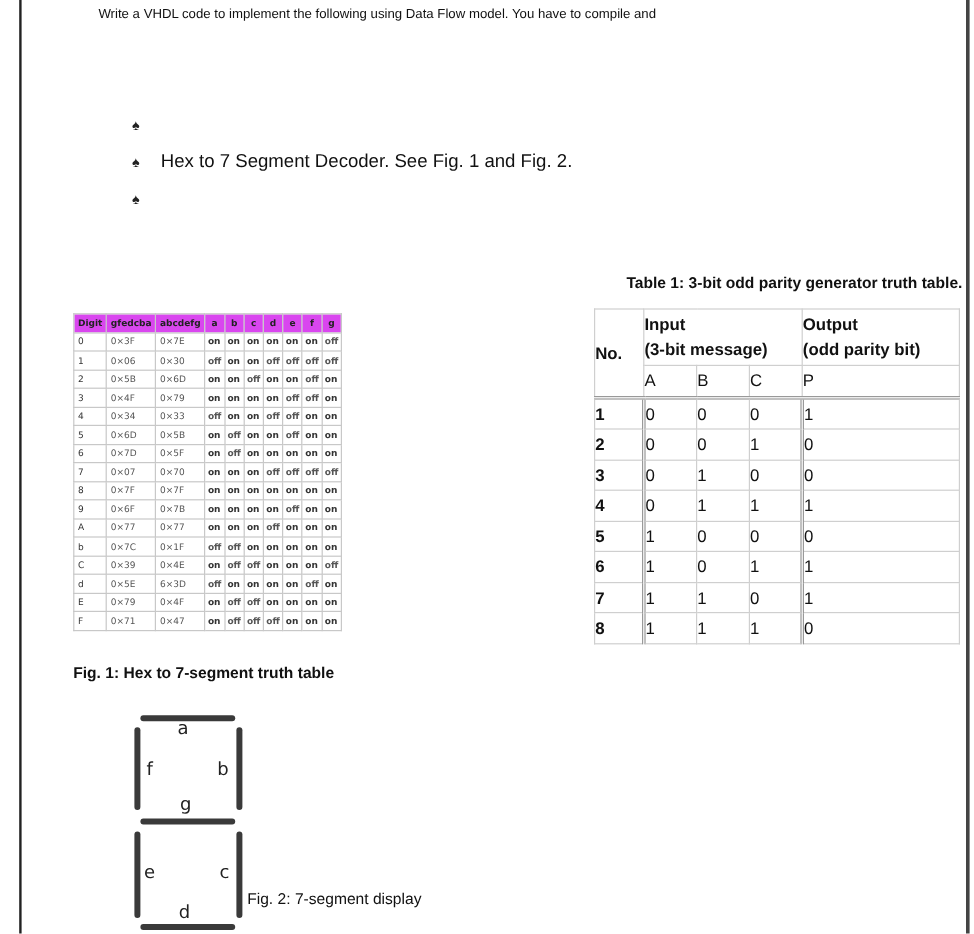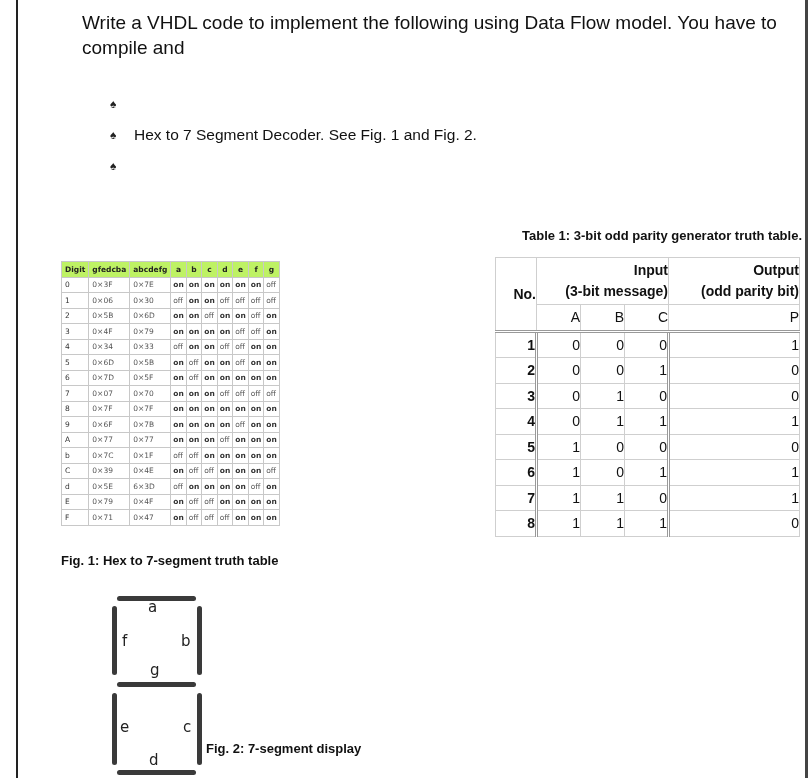--- a/index.html
+++ b/index.html
@@ -1,54 +1,54 @@
 <!DOCTYPE html>
 <html><head>
   <meta charset="utf-8">
   <style>
     html, body { margin: 0; padding: 0; background: #ffffff; }
     body { width: 812px; height: 778px; position: relative; overflow: hidden;
            font-family: "Liberation Sans", sans-serif; color: #111; }
     .frame { position: absolute; left: 16px; top: -2px; width: 792px; height: 790px;
              border-left: 2px solid #222; border-right: 3px solid #444; box-sizing: border-box; }
-    .intro { position: absolute; left: 32px; top: 10px; width: 760px; font-size: 19px; line-height: 25px; }
+    .intro { position: absolute; left: 32px; top: 0; width: 760px; font-size: 11px; line-height: 25px; }
     .intro .indent { padding-left: 50px; }
     .bullets { position: absolute; left: 110px; top: 88px; margin: 0; padding: 0; list-style: none; font-size: 15.5px; }
     .bullets li { height: 31px; display: flex; align-items: center; }
     .bullets .b-icon { width: 24px; font-size: 12px; color: #222; }
 
     
     .hex { position: absolute; left: 61px; top: 261px; border-collapse: collapse;
            font-family: "DejaVu Sans", sans-serif; font-size: 7.5px; color: #333; }
     .hex th, .hex td { border: 1px solid #c8c8c8; height: 14.5px; padding: 0 3px; text-align: left; white-space: nowrap; }
-    .hex th { font-weight: bold; background: #bef264; color: #222; }
+    .hex th { font-weight: bold; background: #d946ef; color: #222; }
     .hex td.seg { font-weight: bold; padding: 0 2px; }
-    .hex td.seg.off { font-weight: normal; color: #555; }
+    .hex td.seg.off { font-weight: bold; color: #555; }
     .hex td.hexv { color: #555; }
     .fig1 { position: absolute; left: 61px; top: 553px; font-weight: bold; font-size: 13px; }
 
     
     .cap { position: absolute; left: 522px; top: 228px; font-weight: bold; font-size: 13px; }
     .par { position: absolute; left: 495px; top: 257px; border-collapse: collapse; font-size: 14px; }
-    .par th, .par td { border: 1px solid #cfcfcf; text-align: right; padding: 0; }
+    .par th, .par td { border: 1px solid #cfcfcf; text-align: left; padding: 0; }
     .par th { font-weight: bold; }
     .par .no { width: 40px; }
     .par .bit { width: 43px; height: 24px; }
     .par .outc { width: 130px; }
     .par .thick-l { border-left: 3px double #999; }
     .par .thick-t td { border-top: 3px double #999; }
     .par td.rn { font-weight: bold; }
     .par td { height: 24.5px; }
 
     
     .seg7 { position: absolute; left: 100px; top: 585px; width: 120px; height: 193px; }
     .seg7 .h { position: absolute; height: 5px; background: #3a3a3a; border-radius: 3px; }
     .seg7 .v { position: absolute; width: 5px; background: #3a3a3a; border-radius: 3px; }
     .seg7 .lbl { position: absolute; font-size: 15px; font-family: "DejaVu Sans", sans-serif; color: #222; }
-    .fig2 { position: absolute; left: 206px; top: 741px; font-weight: bold; font-size: 13px; }
+    .fig2 { position: absolute; left: 206px; top: 741px; font-weight: normal; font-size: 13px; }
   </style>
 </head>
 <body>
 
 <div class="frame"></div>
 
 <div class="intro">
   <div class="indent">Write a VHDL code to implement the following using Data Flow model. You have to compile and</div>
 </div>
 

